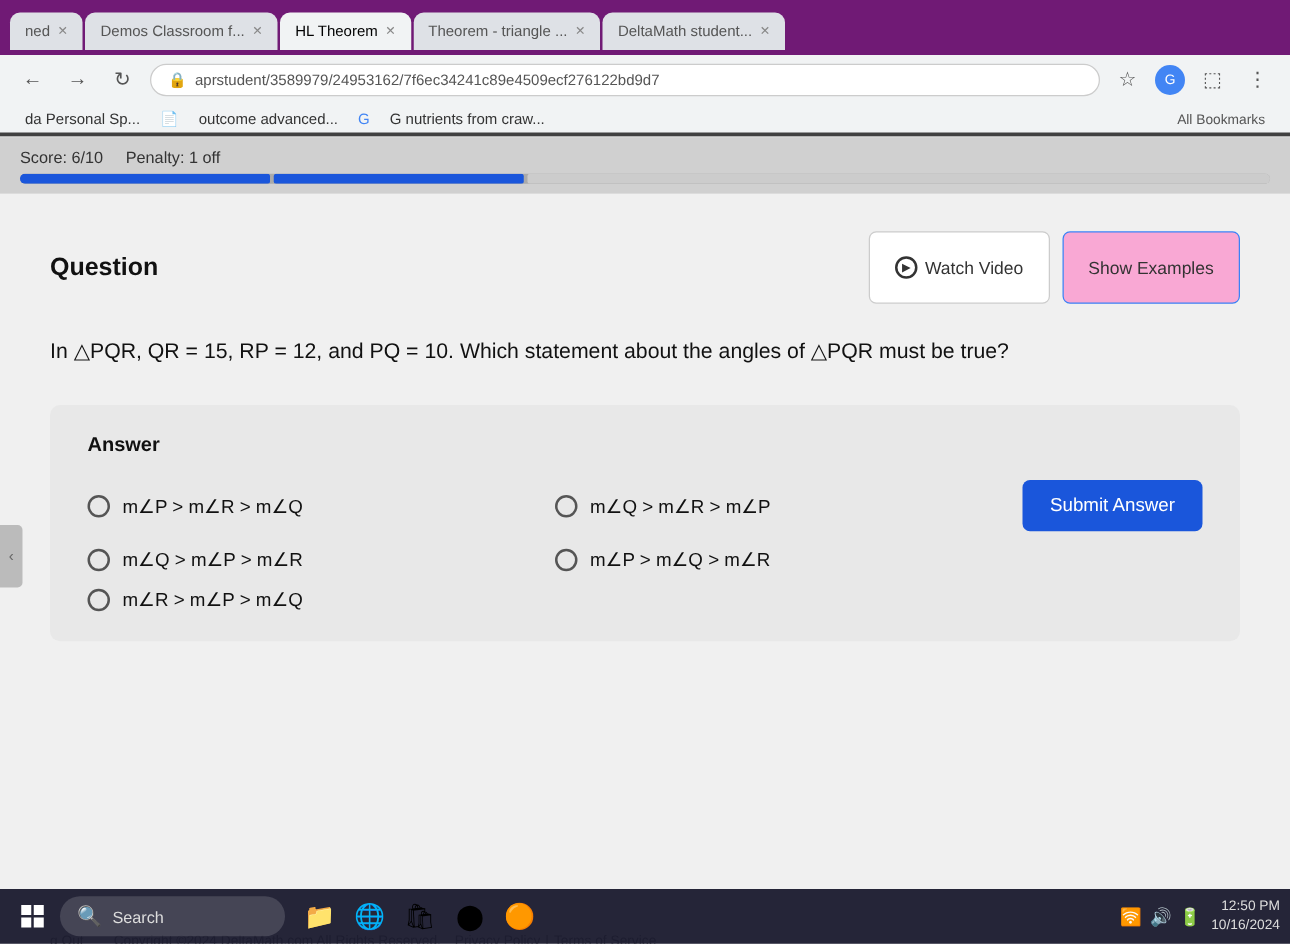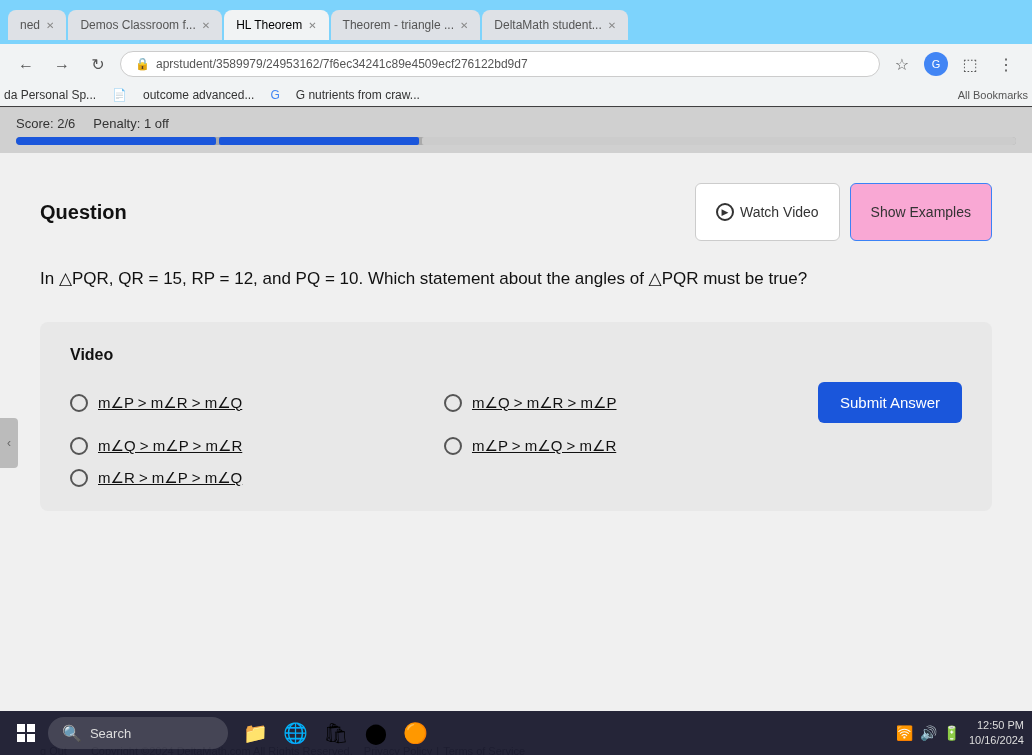--- a/index.html
+++ b/index.html
@@ -12,21 +12,21 @@
 
     
     .browser-chrome {
       background: #f1f3f4;
       border-bottom: 1px solid #ccc;
     }
     .tab-bar {
       display: flex;
       align-items: center;
       padding: 6px 8px 0;
-      background: #7dd3fc;
+      background: #701a75;
       gap: 2px;
       height: 44px;
     }
     .tab {
       display: flex;
       align-items: center;
       padding: 6px 12px;
       border-radius: 8px 8px 0 0;
       font-size: 12px;
       max-width: 180px;
@@ -75,24 +75,24 @@
       background: transparent;
       cursor: pointer;
       display: flex;
       align-items: center;
       justify-content: center;
       color: #555;
       font-size: 16px;
     }
     .bookmarks-bar {
       display: flex;
-      align-items: center;
-      padding: 4px 4px;
+      align-items: flex-end;
+      padding: 4px 20px;
       background: #f1f3f4;
-      border-bottom: 1px solid #404040;
+      border-bottom: 3px solid #404040;
       font-size: 12px;
       gap: 16px;
       color: #333;
     }
     .bookmark-item {
       cursor: pointer;
       white-space: nowrap;
       color: #333;
     }
     .all-bookmarks {
@@ -214,21 +214,20 @@
       gap: 14px 20px;
       align-items: center;
     }
     .radio-option {
       display: flex;
       align-items: center;
       gap: 10px;
       font-size: 15px;
       color: #111;
       cursor: pointer;
-      text-decoration: underline;
     }
     .radio-circle {
       width: 18px;
       height: 18px;
       border: 2px solid #555;
       border-radius: 50%;
       flex-shrink: 0;
     }
     .submit-btn {
       background: #1a56db;
@@ -405,21 +404,21 @@
     <span style="color:#ccc">📄</span>
     <span class="bookmark-item">outcome advanced...</span>
     <span style="color:#4285f4">G</span>
     <span class="bookmark-item">G nutrients from craw...</span>
     <span class="all-bookmarks">All Bookmarks</span>
   </div>
 </div>
 
 <div class="score-bar">
   <div class="score-bar-text">
-    <span>Score: 2/6</span>
+    <span>Score: 6/10</span>
     &nbsp;&nbsp;&nbsp;
     <span>Penalty: 1 off</span>
   </div>
   <div class="progress-track">
     <div class="progress-segment progress-filled"></div>
     <div class="progress-segment progress-filled"></div>
     <div class="progress-segment progress-empty"></div>
   </div>
 </div>
 
@@ -436,21 +435,21 @@
       </button>
       <button class="btn-examples">
         <span>Show Examples</span>
       </button>
     </div>
   </div>
 
   <div class="question-text">In △PQR, QR = 15, RP = 12, and PQ = 10. Which statement about the angles of △PQR must be true?</div>
 
   <div class="answer-section">
-    <div class="answer-label">Video</div>
+    <div class="answer-label">Answer</div>
 
     <div class="answer-grid">
 
       <div class="radio-option">
         <div class="radio-circle"></div>
         <span>m∠P &gt; m∠R &gt; m∠Q</span>
       </div>
 
       <div class="radio-option">
         <div class="radio-circle"></div>

